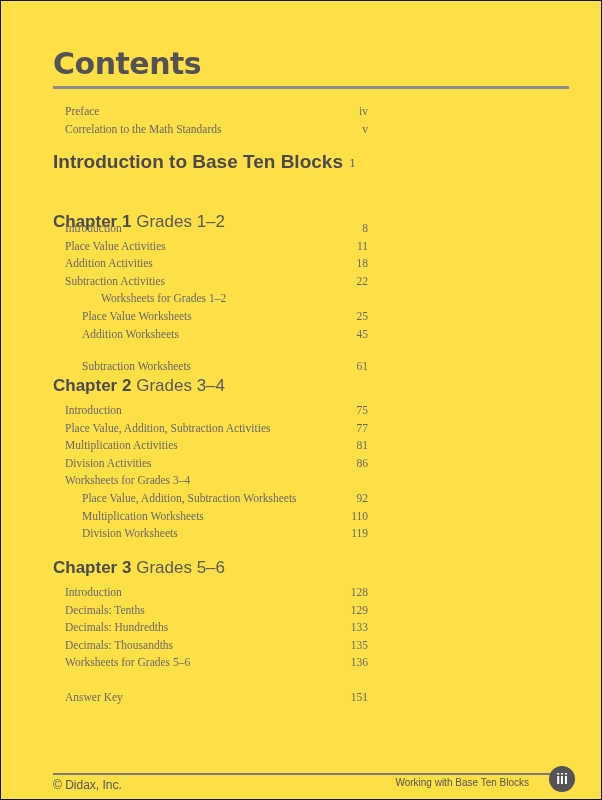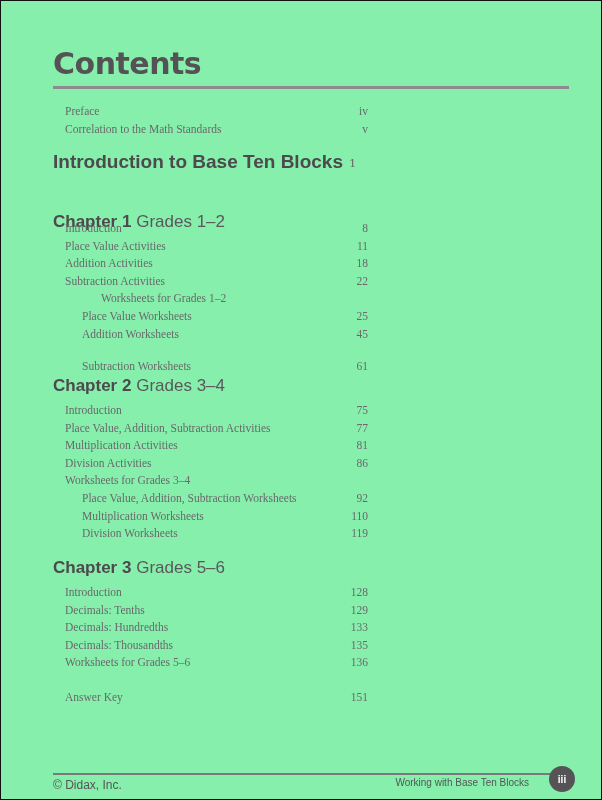--- a/index.html
+++ b/index.html
@@ -1,19 +1,19 @@
 <!DOCTYPE html>
 <html><head>
 <meta charset="utf-8">
 <style>
   html, body { margin: 0; padding: 0; background: #ffffff; }
   body { width: 602px; height: 800px; position: relative; overflow: hidden; }
   .page {
     position: absolute; left: 0; top: 0; width: 600px; height: 798px;
-    border: 1px solid #111; background: #86efac;
+    border: 1px solid #111; background: #fde047;
   }
   .title {
     position: absolute; left: 52px; top: 45px;
     font-family: "DejaVu Sans", sans-serif; font-size: 30px; font-weight: bold;
     color: #545254; letter-spacing: -0.5px;
   }
   .title-rule {
     position: absolute; left: 52px; top: 85px; width: 516px; height: 3px;
     background: #8e8b8e;
   }
@@ -45,21 +45,21 @@
     position: absolute; left: 52px; top: 777px;
     font-family: "Liberation Sans", sans-serif; font-size: 12px; color: #555;
   }
   .footer-right {
     position: absolute; right: 72px; top: 776px;
     font-family: Liberation Sans, sans-serif; font-size: 10px; color: #555;
   }
   .page-circle {
     position: absolute; left: 548px; top: 765px; width: 26px; height: 26px;
     border-radius: 50%; background: #555355; color: #fff;
-    font-family: "Liberation Sans", sans-serif; font-size: 10px; font-weight: bold;
+    font-family: "Liberation Sans", sans-serif; font-size: 14px; font-weight: bold;
     display: flex; align-items: center; justify-content: center;
   }
 </style>
 </head>
 <body>
 
 <div class="page">
 
   <div class="title">Contents</div>
   <div class="title-rule"></div>

